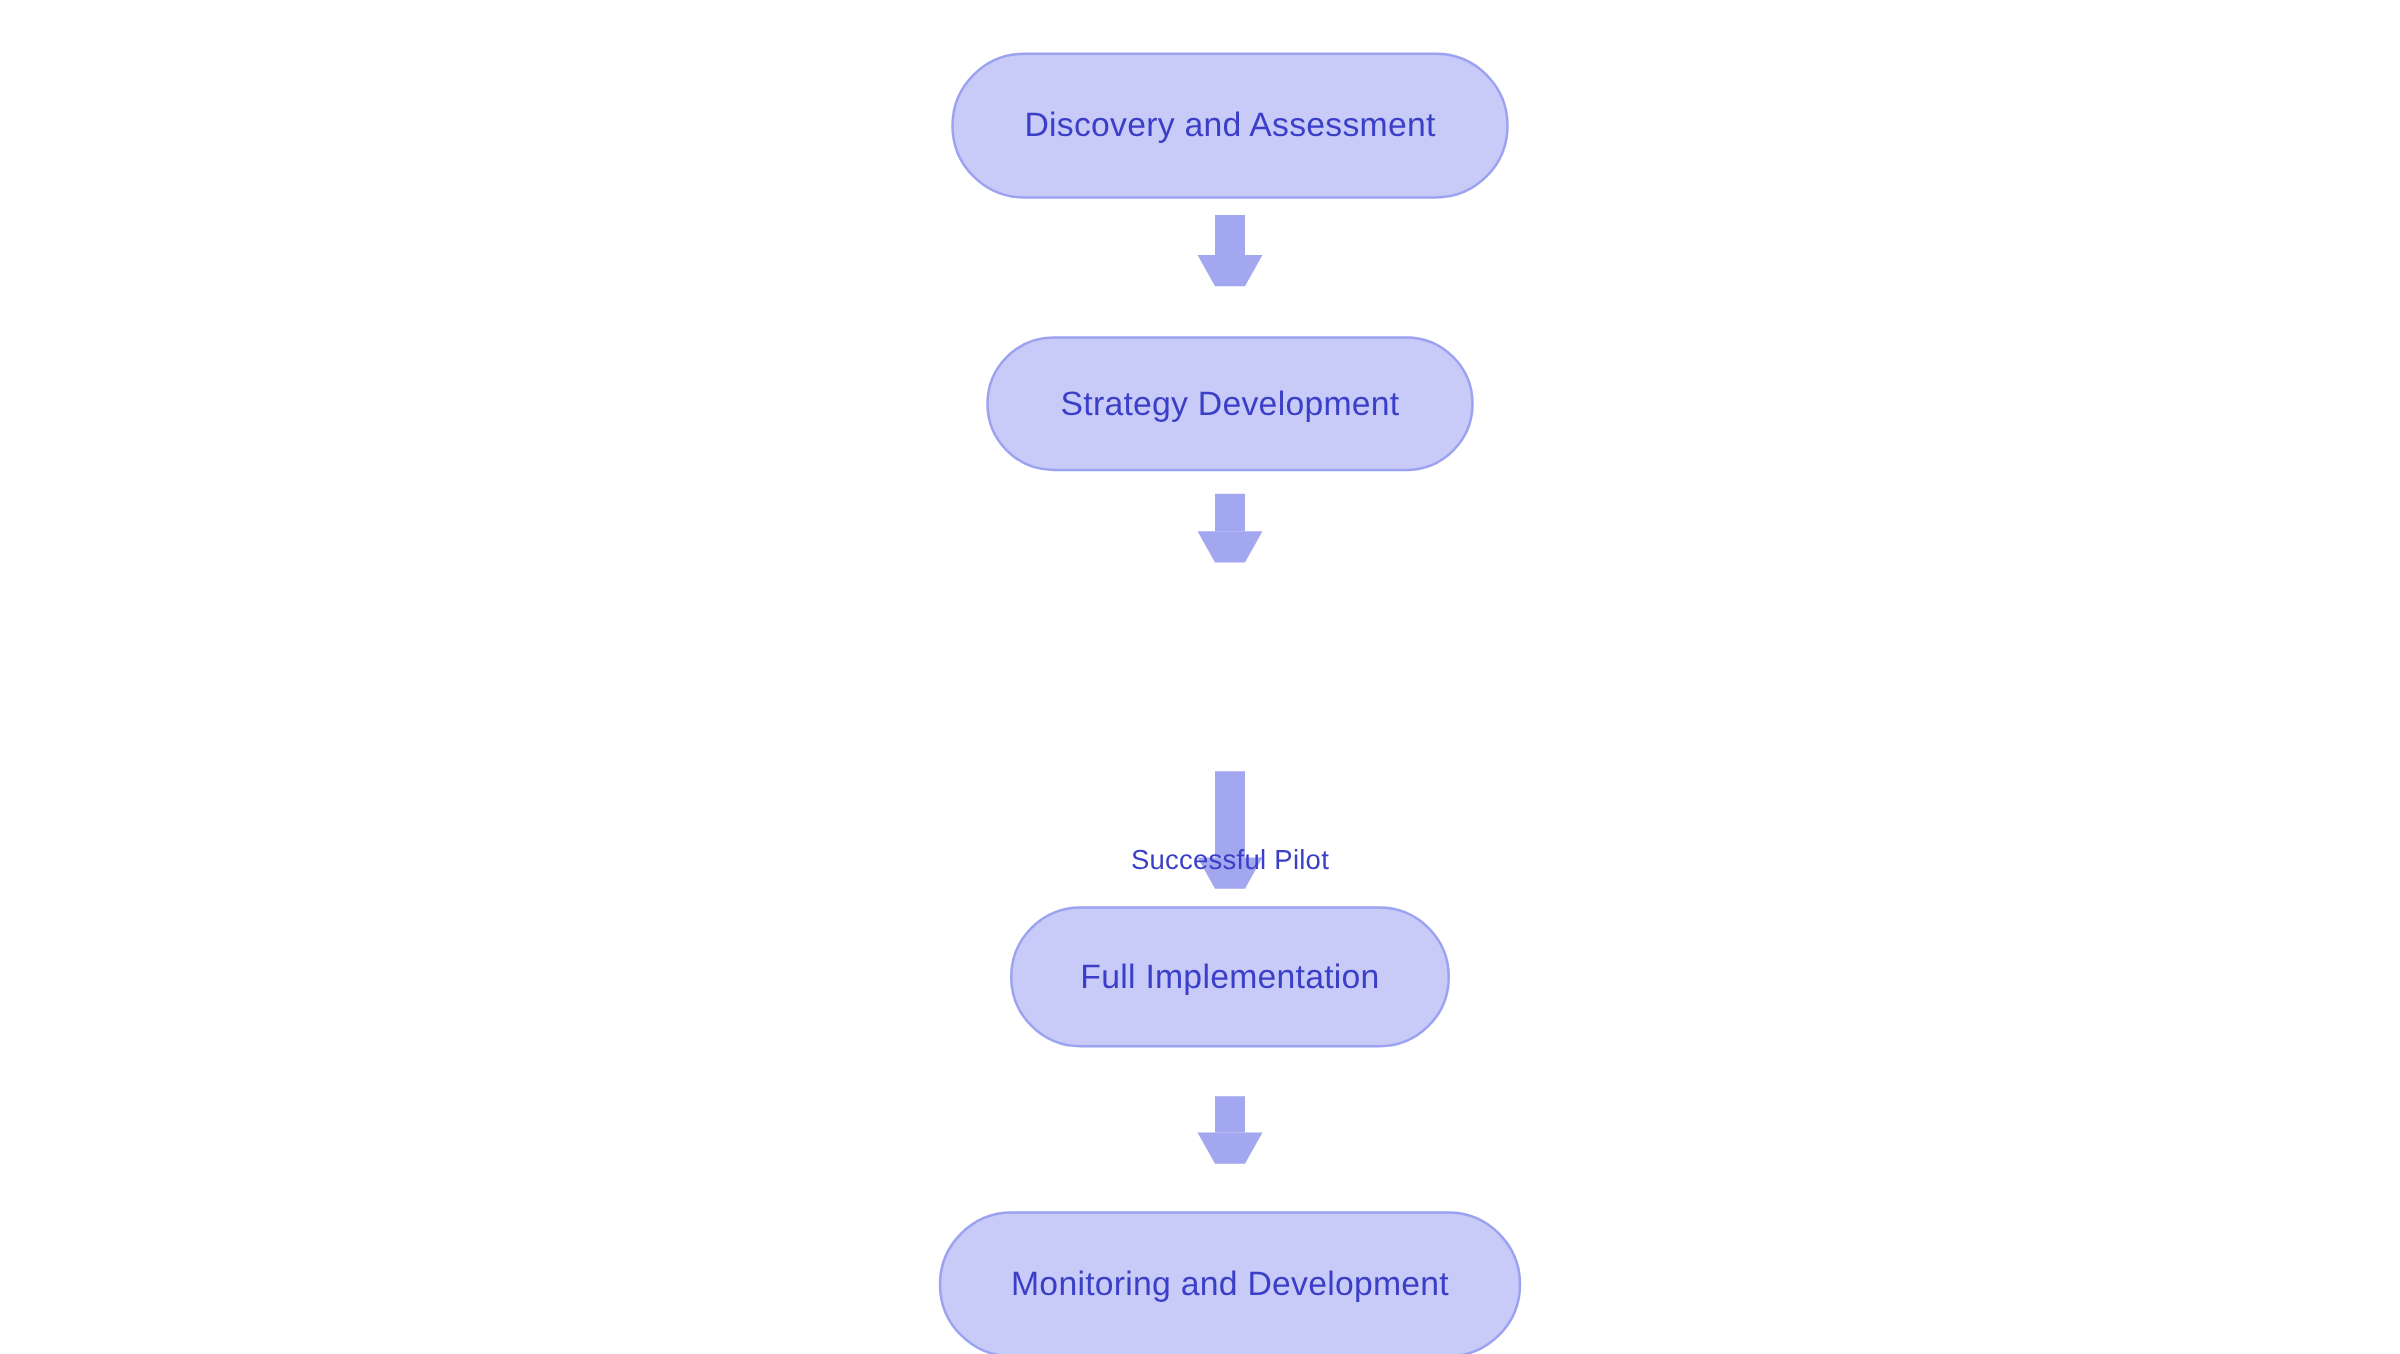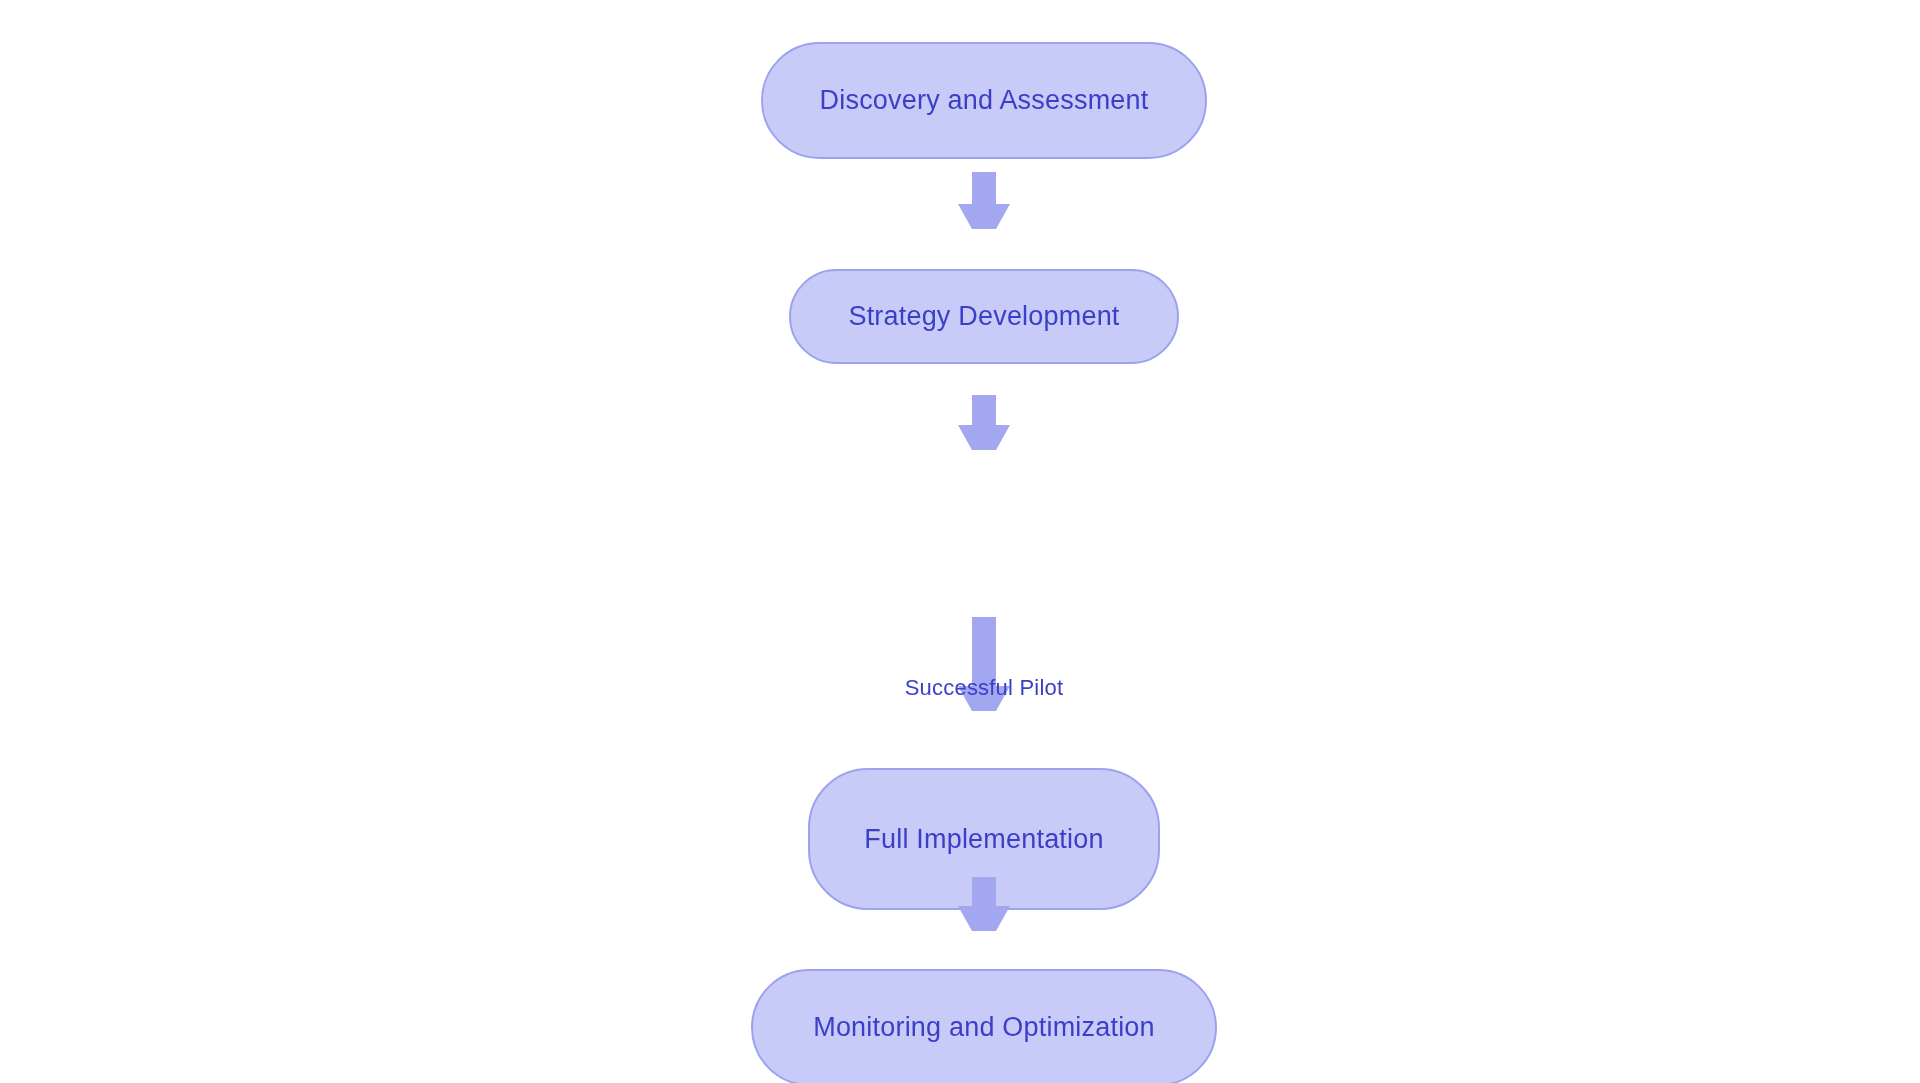--- a/index.html
+++ b/index.html
@@ -32,23 +32,23 @@
     align-items: center;
     justify-content: center;
   }
   .node-label {
     color: var(--node-text);
     font-size: 27px;
     letter-spacing: 0.2px;
     white-space: nowrap;
   }
   .node-1 { top: 18px;  width: 446px; height: 117px; }
-  .node-2 { top: 245px; width: 390px; height: 95px; }
+  .node-2 { top: 245px; width: 390px; height: 108px; }
   .node-3 { top: 467px; width: 260px; height: 113px; }
-  .node-4 { top: 744px; width: 352px; height: 142px; }
+  .node-4 { top: 701px; width: 352px; height: 113px; }
   .node-5 { top: 945px; width: 466px; height: 117px; }
 
   .arrow {
     position: absolute;
     left: 50%;
     transform: translateX(-50%);
     width: 28px;
     display: flex;
     flex-direction: column;
     align-items: center;
@@ -117,16 +117,16 @@
   <div class="node node-4">
     <span class="node-label">Full Implementation</span>
   </div>
 
   <div class="arrow arrow-4">
     <div class="arrow-line"></div>
     <div class="arrow-head"></div>
   </div>
 
   <div class="node node-5">
-    <span class="node-label">Monitoring and Optimization</span>
+    <span class="node-label">Monitoring and Development</span>
   </div>
 
 </div>
 
 </body></html>

